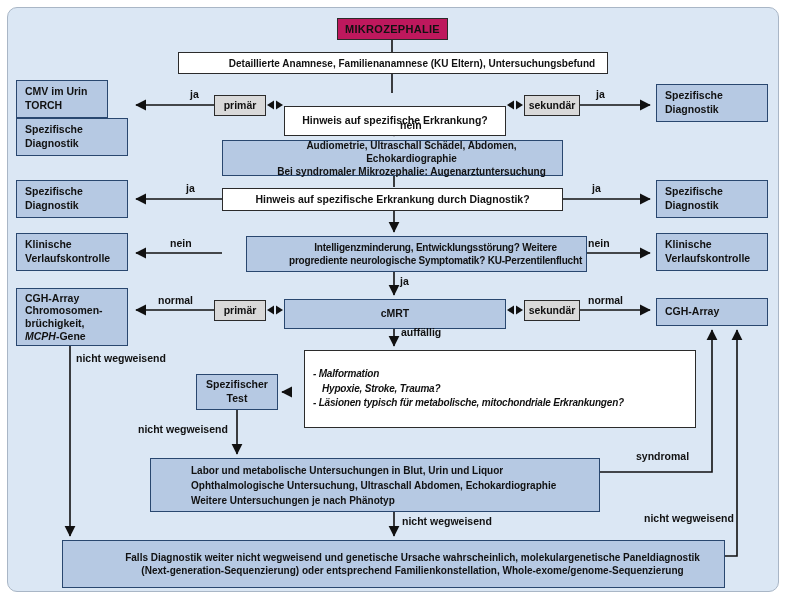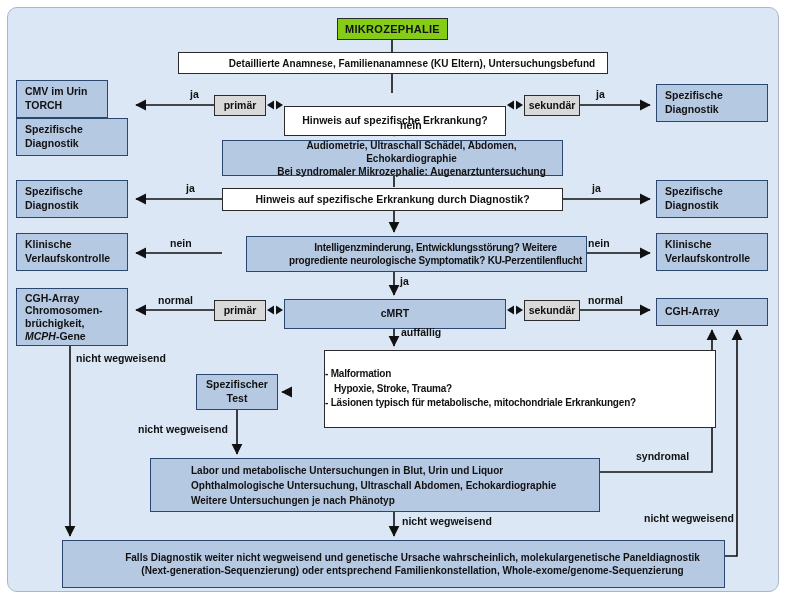--- a/index.html
+++ b/index.html
@@ -5,21 +5,21 @@
   html,body{margin:0;padding:0;}
   body{width:785px;height:597px;background:#ffffff;font-family:"Liberation Sans",sans-serif;}
   .canvas{position:relative;width:785px;height:597px;overflow:hidden;}
   .panel{position:absolute;left:7px;top:7px;width:770px;height:583px;background:#dbe7f4;
          border:1px solid #a9b6c6;border-radius:10px;}
   .box{position:absolute;box-sizing:border-box;display:flex;flex-direction:column;justify-content:center;
        font-weight:bold;color:#111;font-size:10.5px;line-height:1.3;text-align:center;padding:1px 2px;}
   .blue{background:#b6c9e3;border:1.5px solid #29476f;}
   .white{background:#ffffff;border:1.3px solid #2b2b2b;}
   .grey{background:#d9d9d9;border:1.3px solid #2b2b2b;}
-  .titlebox{background:#84cc16;border:1.3px solid #2b2b2b;letter-spacing:.3px;font-size:11px;}
+  .titlebox{background:#be185d;border:1.3px solid #2b2b2b;letter-spacing:.3px;font-size:11px;}
   .left-al{align-items:flex-start;text-align:left;padding-left:8px;padding-right:3px;}
   .fs10{font-size:10px;padding-left:40px;}
   .tight{letter-spacing:-0.2px;margin-left:24px;}
   .indent{padding-left:9px;}
   .lbl{position:absolute;font-weight:bold;font-size:10.5px;color:#111;white-space:nowrap;}
   svg.arrows{position:absolute;left:0;top:0;pointer-events:none;}
   svg.arrows line, svg.arrows polyline{stroke:#111;stroke-width:1.6;fill:none;}
 </style>
 </head>
 <body>
@@ -159,21 +159,21 @@
   <div class="box grey" style="left:214px;top:300px;width:52px;height:21px;">
     <div>primär</div>
   </div>
   <div class="box blue" style="left:284px;top:299px;width:222px;height:30px;">
     <div>cMRT</div>
   </div>
   <div class="box grey" style="left:524px;top:300px;width:56px;height:21px;">
     <div>sekundär</div>
   </div>
 
-  <div class="box white left-al fs10 tight" style="left:300px;top:350px;width:392px;height:78px;padding-left:0;line-height:1.45;">
+  <div class="box white left-al fs10 tight" style="left:280px;top:350px;width:392px;height:78px;padding-left:8px;line-height:1.45;font-style:italic;">
     <div>- Malformation</div>
     <div class="indent">Hypoxie, Stroke, Trauma?</div>
     <div>- Läsionen typisch für metabolische, mitochondriale Erkrankungen?</div>
   </div>
 
   <div class="box blue" style="left:196px;top:374px;width:82px;height:36px;">
     <div>Spezifischer</div>
     <div>Test</div>
   </div>
 

